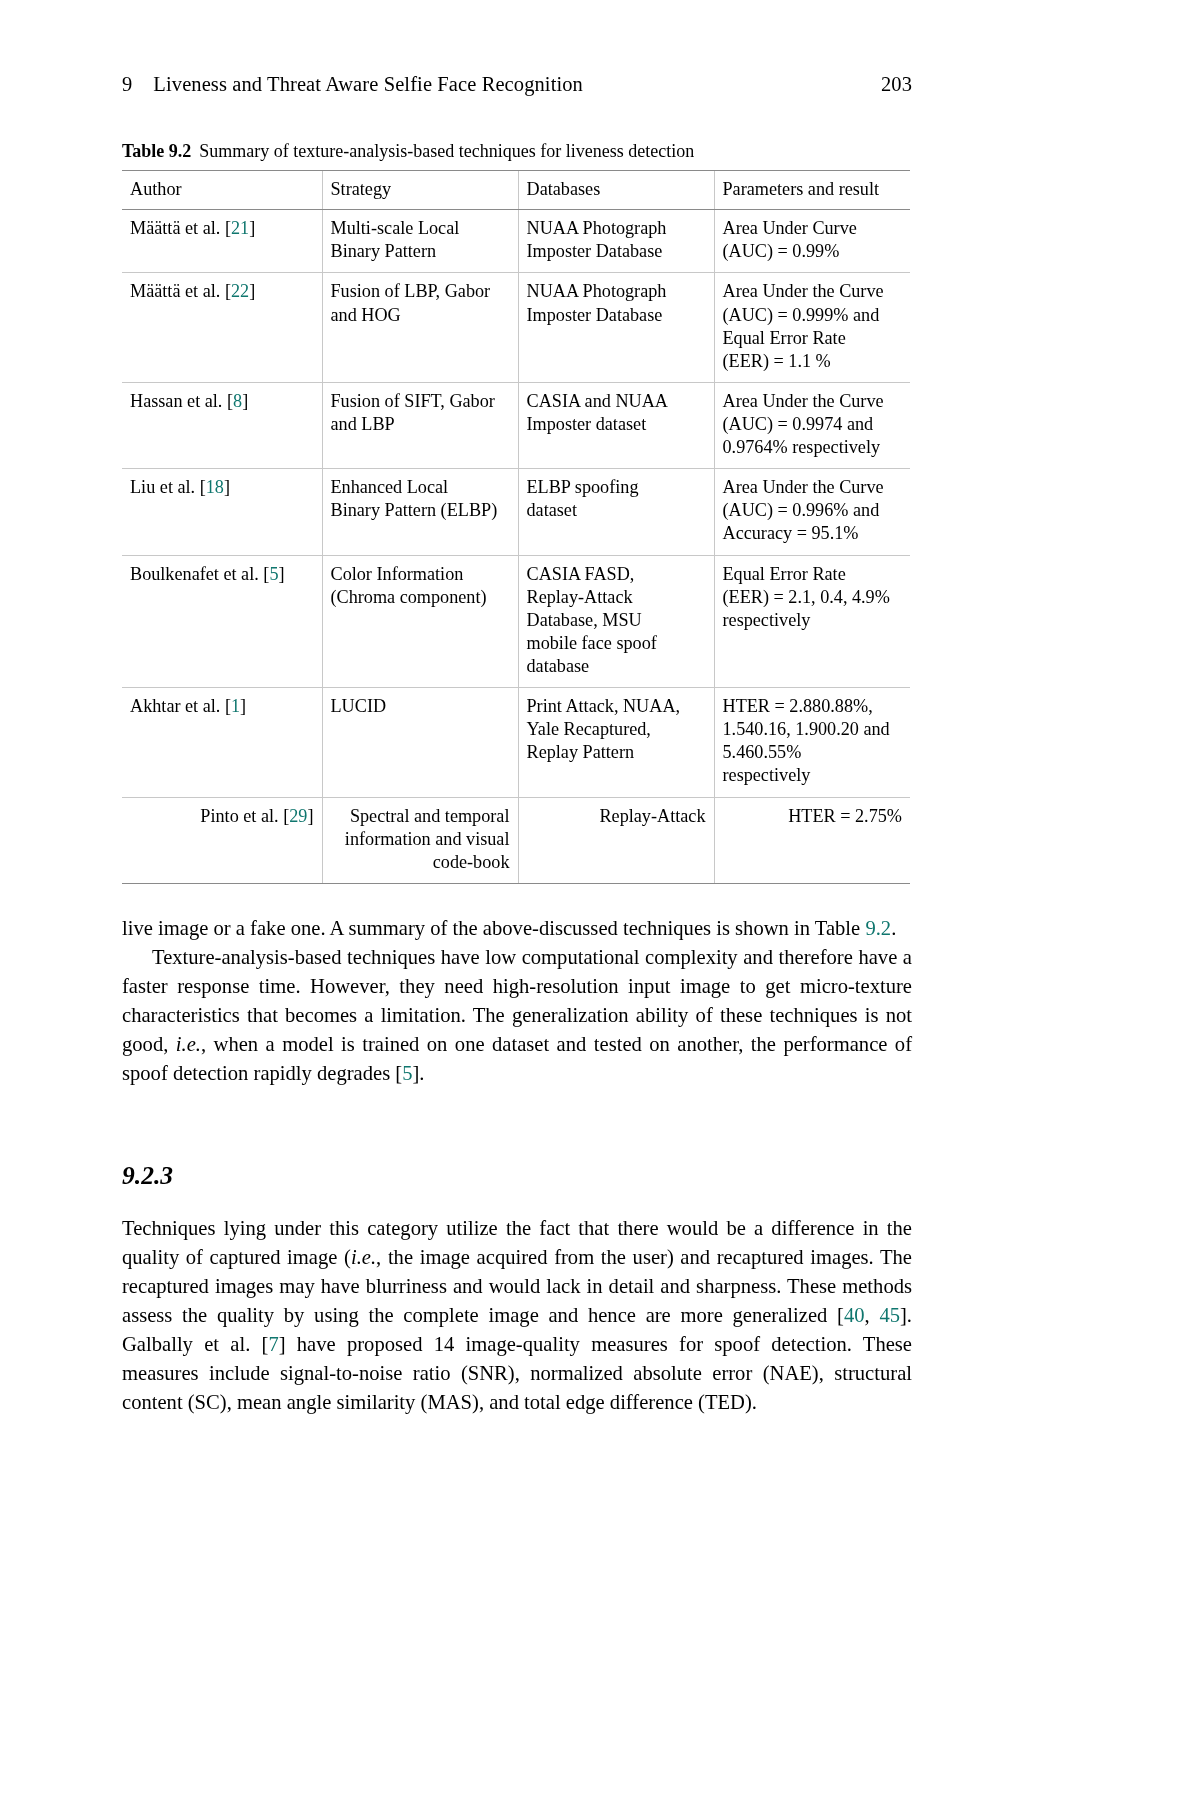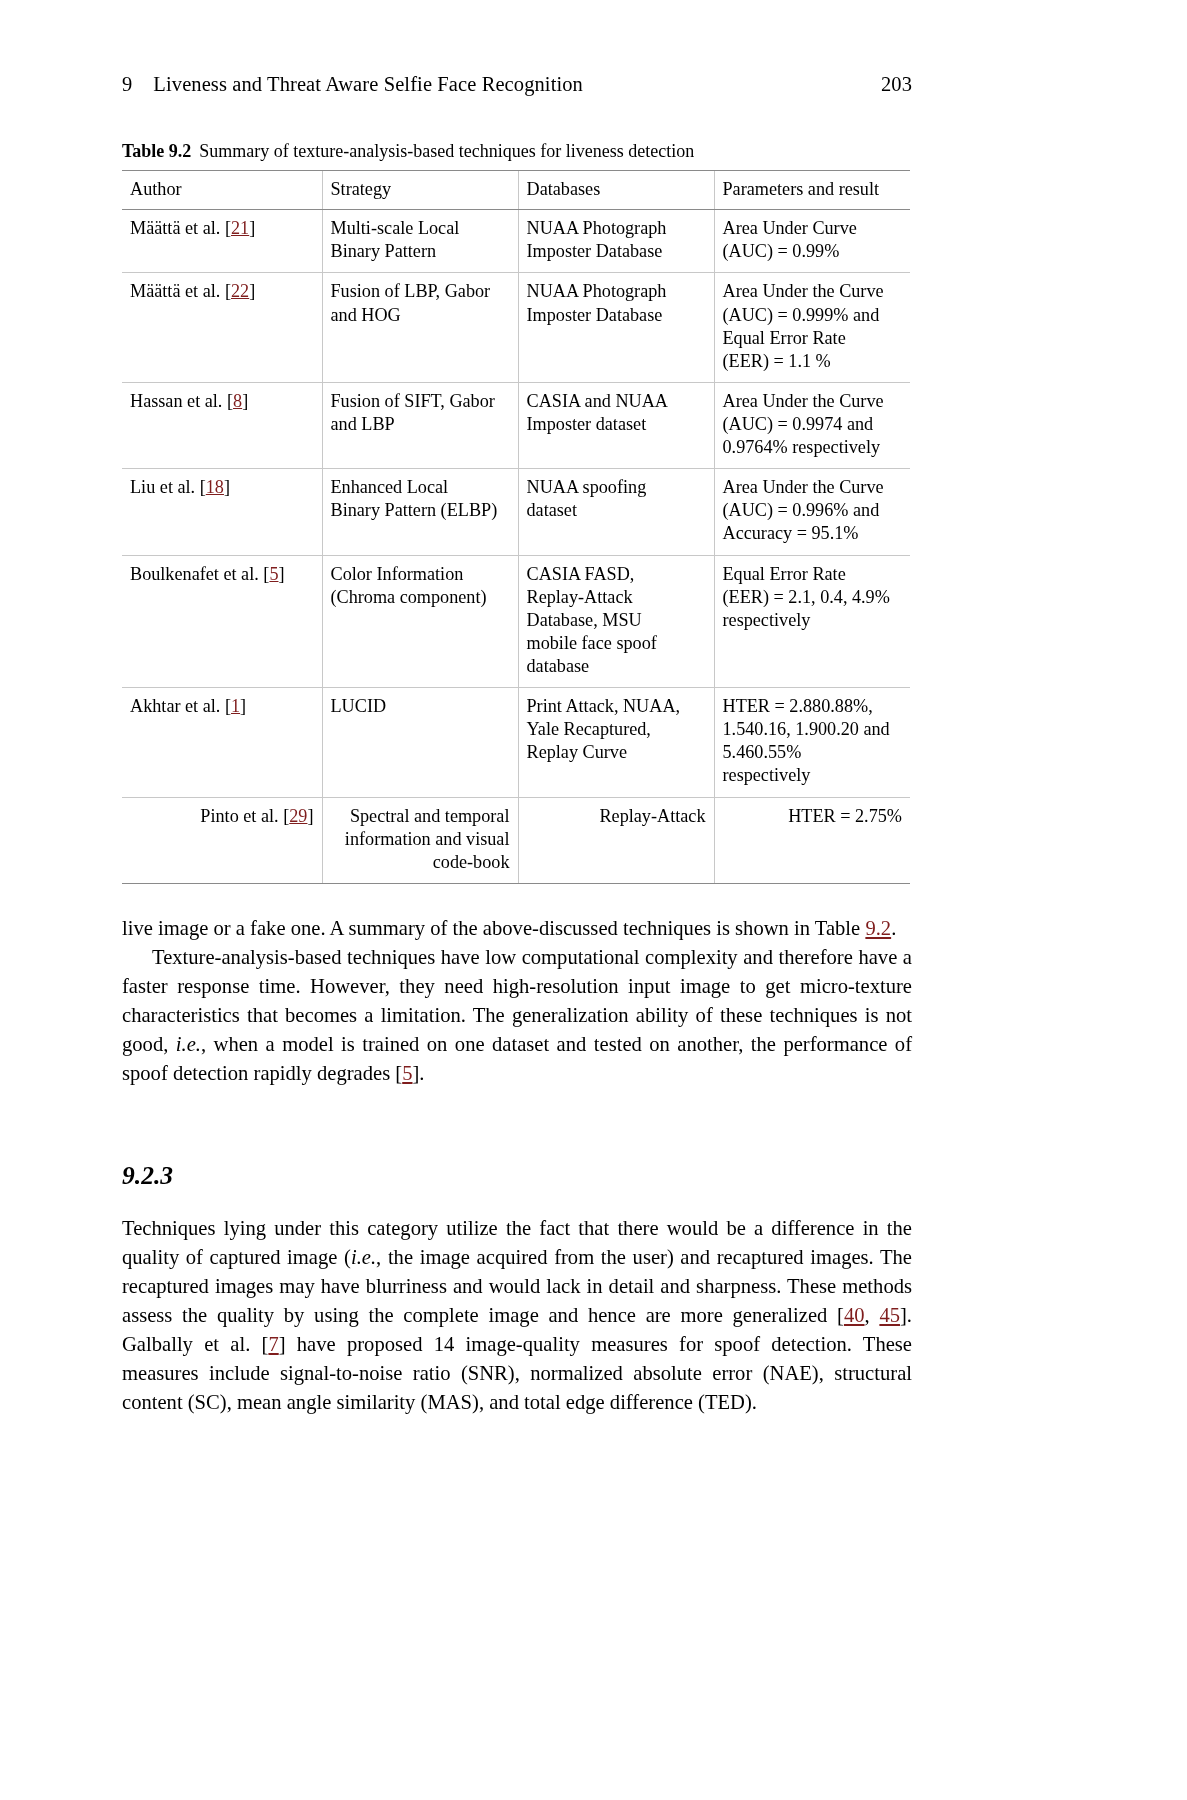--- a/index.html
+++ b/index.html
@@ -89,21 +89,21 @@
     padding: 7px 8px 9px 8px;
     border-bottom: 1px solid #c8c8c8;
     border-left: 1px solid #c8c8c8;
     vertical-align: top;
   }
   table.summary tbody td:first-child { border-left: none; }
   table.summary tbody tr:last-child td {
     border-bottom: 1.6px solid #8a8a8a;
     text-align: right;
   }
-  .cite { color: #7f1d1d; text-decoration: underline; }
+  .cite { color: #0f766e; }
   .cellline { display: block; white-space: nowrap; }
 
   
   p.body {
     font-size: 20.6px;
     line-height: 1.41;
     text-align: justify;
     margin: 0;
   }
   p.after-table { margin-top: 30px; }
@@ -208,21 +208,21 @@
               <span class="cellline">0.9764% respectively</span>
             </td>
           </tr>
           <tr>
             <td><span>Liu et al. [</span><span class="cite">18</span><span>]</span></td>
             <td>
               <span class="cellline">Enhanced Local</span>
               <span class="cellline">Binary Pattern (ELBP)</span>
             </td>
             <td>
-              <span class="cellline">NUAA spoofing</span>
+              <span class="cellline">ELBP spoofing</span>
               <span class="cellline">dataset</span>
             </td>
             <td>
               <span class="cellline">Area Under the Curve</span>
               <span class="cellline">(AUC) = 0.996% and</span>
               <span class="cellline">Accuracy = 95.1%</span>
             </td>
           </tr>
           <tr>
             <td><span>Boulkenafet et al. [</span><span class="cite">5</span><span>]</span></td>
@@ -244,21 +244,21 @@
             </td>
           </tr>
           <tr>
             <td><span>Akhtar et al. [</span><span class="cite">1</span><span>]</span></td>
             <td>
               <span class="cellline">LUCID</span>
             </td>
             <td>
               <span class="cellline">Print Attack, NUAA,</span>
               <span class="cellline">Yale Recaptured,</span>
-              <span class="cellline">Replay Curve</span>
+              <span class="cellline">Replay Pattern</span>
             </td>
             <td>
               <span class="cellline">HTER = 2.880.88%,</span>
               <span class="cellline">1.540.16, 1.900.20 and</span>
               <span class="cellline">5.460.55%</span>
               <span class="cellline">respectively</span>
             </td>
           </tr>
           <tr>
             <td><span>Pinto et al. [</span><span class="cite">29</span><span>]</span></td>

